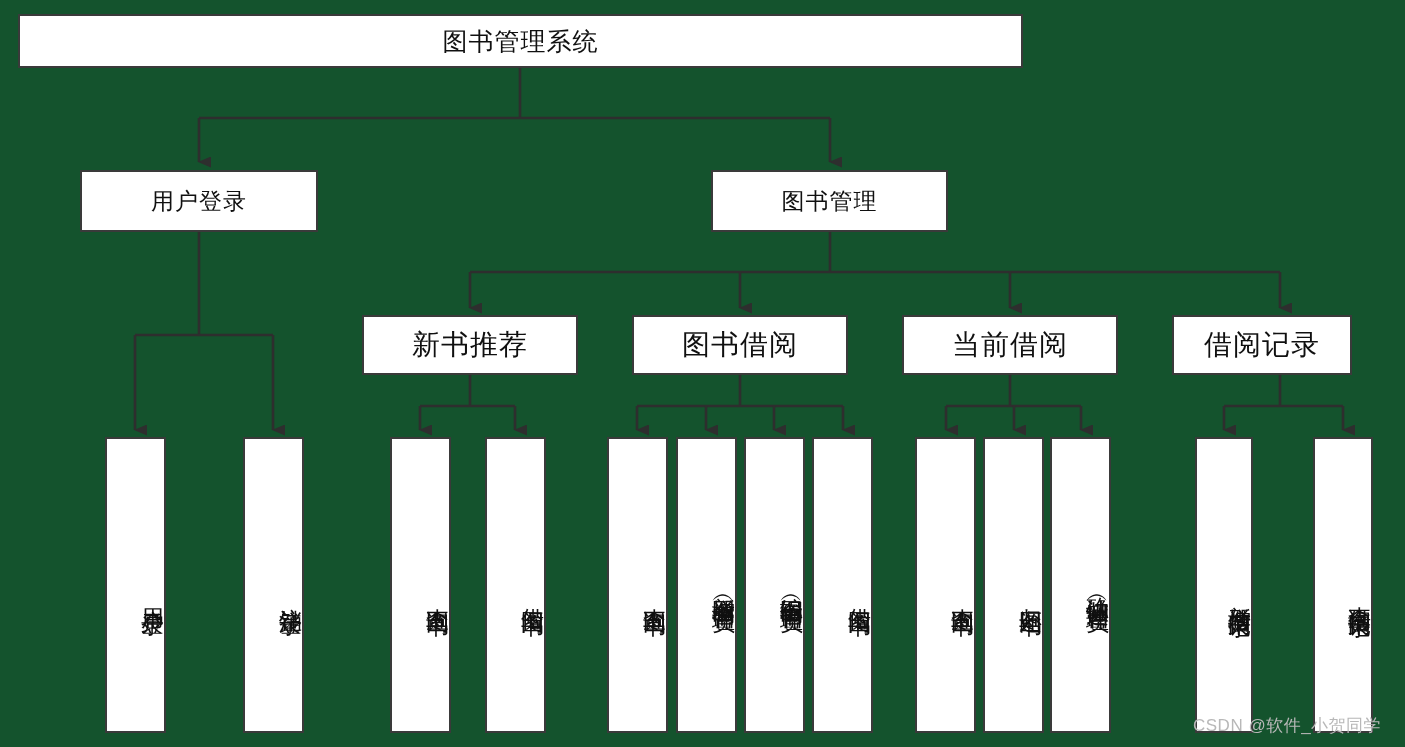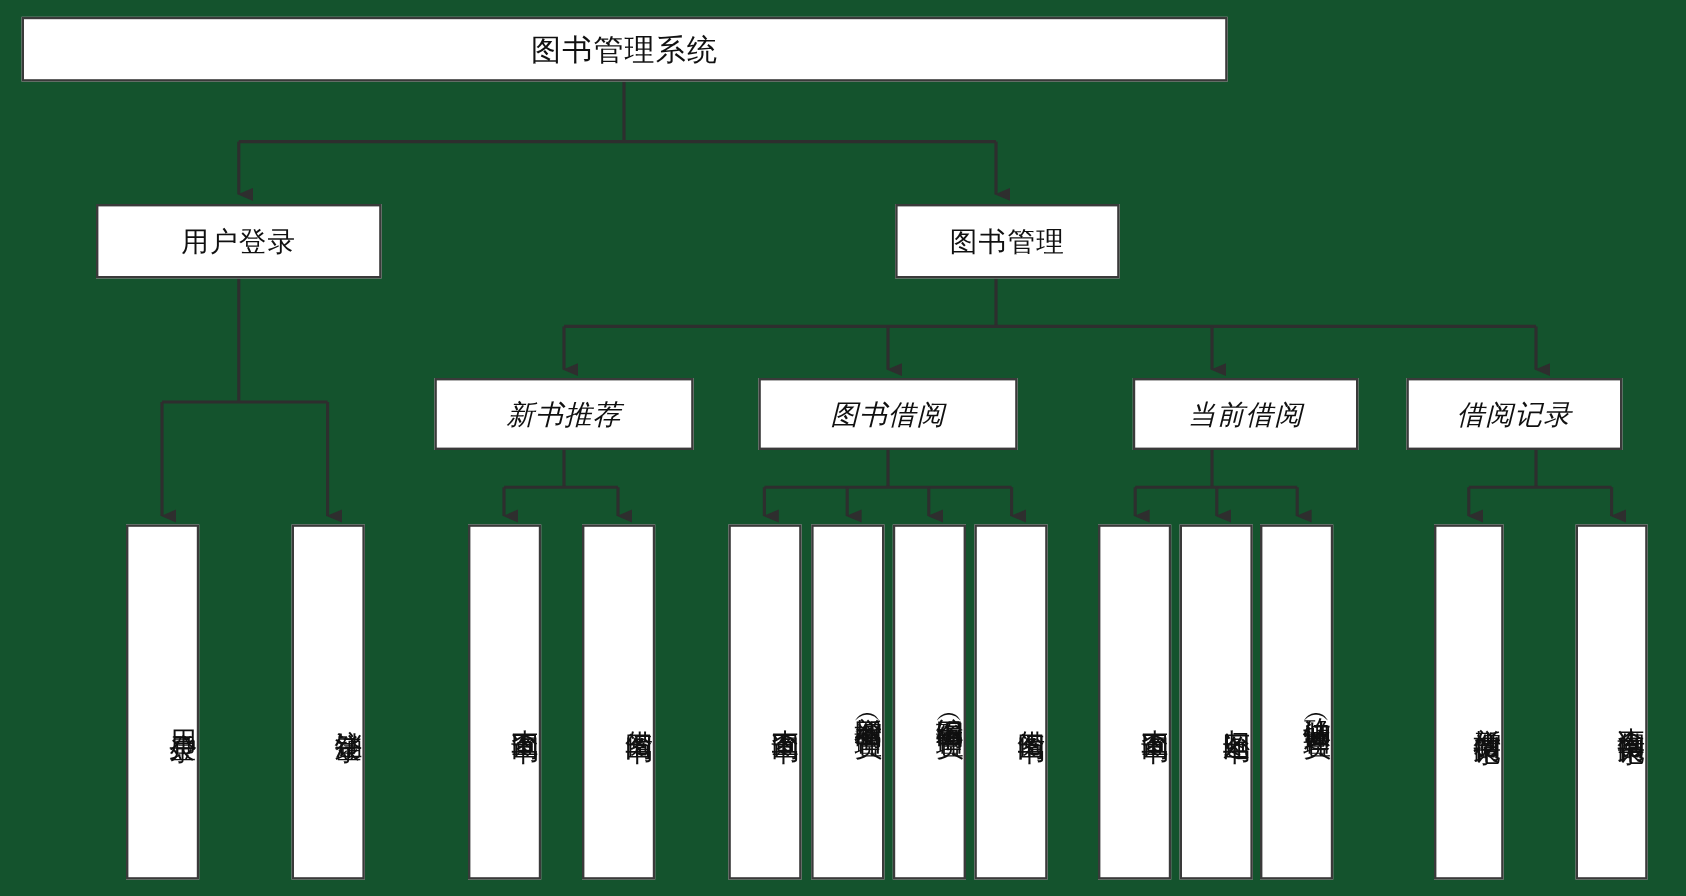--- a/index.html
+++ b/index.html
@@ -20,21 +20,21 @@
     box-sizing:border-box;
     background:#ffffff;
     border:2.5px solid #3a3a3a;
     display:flex;
     align-items:center;
     justify-content:center;
     color:#101010;
   }
   .node.root{ font-size:25px; letter-spacing:1px; }
   .node.lvl2{ font-size:23px; letter-spacing:1px; }
-  .node.lvl3{ font-size:23px; letter-spacing:1px;font-style:italic; }
+  .node.lvl3{ font-size:28px; letter-spacing:1px; }
   .node.leaf{
     font-size:23px;
     letter-spacing:2px;
     writing-mode:vertical-rl;
     text-orientation:upright;
     align-items:flex-start;
     justify-content:center;
     padding-top:18px;
     line-height:1.02;
     white-space:nowrap;
@@ -108,39 +108,40 @@
       <path d="M1280,375 L1280,406"></path>
       <path d="M1224,406 L1343,406"></path>
       <path d="M1224,406 L1224,430" marker-end="url(#arr)"></path>
       <path d="M1343,406 L1343,430" marker-end="url(#arr)"></path>
     </g>
   </svg>
 
   <div class="node root" style="left:18px;top:14px;width:1005px;height:54px;">图书管理系统</div>
 
   <div class="node lvl2" style="left:80px;top:170px;width:238px;height:62px;">用户登录</div>
-  <div class="node lvl2" style="left:711px;top:170px;width:187px;height:62px;margin-left:35px;">图书管理</div>
+  <div class="node lvl2" style="left:711px;top:170px;width:237px;height:62px;">图书管理</div>
 
   <div class="node lvl3" style="left:362px;top:315px;width:216px;height:60px;">新书推荐</div>
   <div class="node lvl3" style="left:632px;top:315px;width:216px;height:60px;">图书借阅</div>
-  <div class="node lvl3" style="left:944px;top:315px;width:188px;height:60px;">当前借阅</div>
+  <div class="node lvl3" style="left:902px;top:315px;width:216px;height:60px;">当前借阅</div>
   <div class="node lvl3" style="left:1172px;top:315px;width:180px;height:60px;">借阅记录</div>
 
   <div class="node leaf" style="left:105px;top:437px;width:61px;height:296px;">用户登录</div>
   <div class="node leaf" style="left:243px;top:437px;width:61px;height:296px;">注销登录</div>
 
   <div class="node leaf" style="left:390px;top:437px;width:61px;height:296px;">查询图书</div>
   <div class="node leaf" style="left:485px;top:437px;width:61px;height:296px;">借阅图书</div>
 
   <div class="node leaf" style="left:607px;top:437px;width:61px;height:296px;">查询图书</div>
   <div class="node leaf tall-start" style="left:676px;top:437px;width:61px;height:296px;">新增图书（管理员）</div>
   <div class="node leaf tall-start" style="left:744px;top:437px;width:61px;height:296px;">编辑图书（管理员）</div>
   <div class="node leaf" style="left:812px;top:437px;width:61px;height:296px;">借阅图书</div>
 
   <div class="node leaf" style="left:915px;top:437px;width:61px;height:296px;">查询图书</div>
   <div class="node leaf" style="left:983px;top:437px;width:61px;height:296px;">归还图书</div>
   <div class="node leaf tall-start" style="left:1050px;top:437px;width:61px;height:296px;">确认归还（管理员）</div>
 
   <div class="node leaf" style="left:1195px;top:437px;width:58px;height:296px;">新增借阅记录</div>
   <div class="node leaf" style="left:1313px;top:437px;width:60px;height:296px;">查询借阅记录</div>
 
+  <div id="watermark">CSDN @软件_小贺同学</div>
 
 </div>
 
 </body></html>

